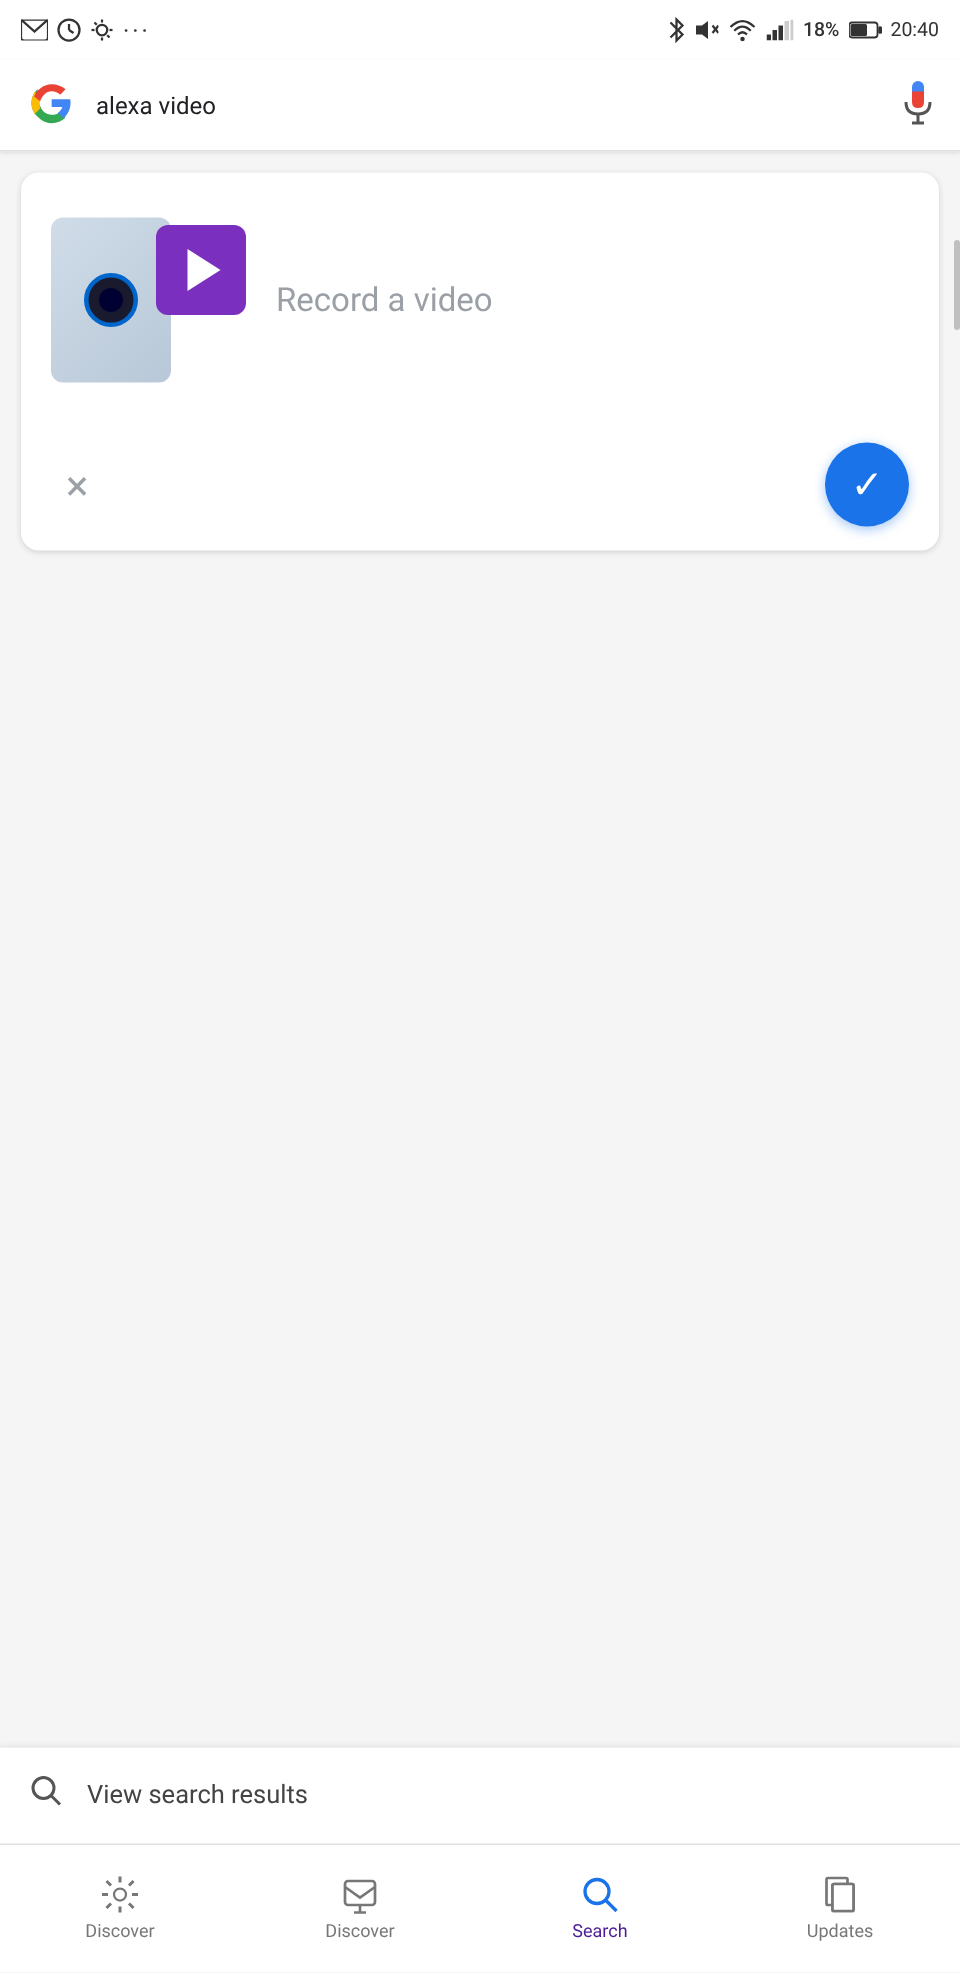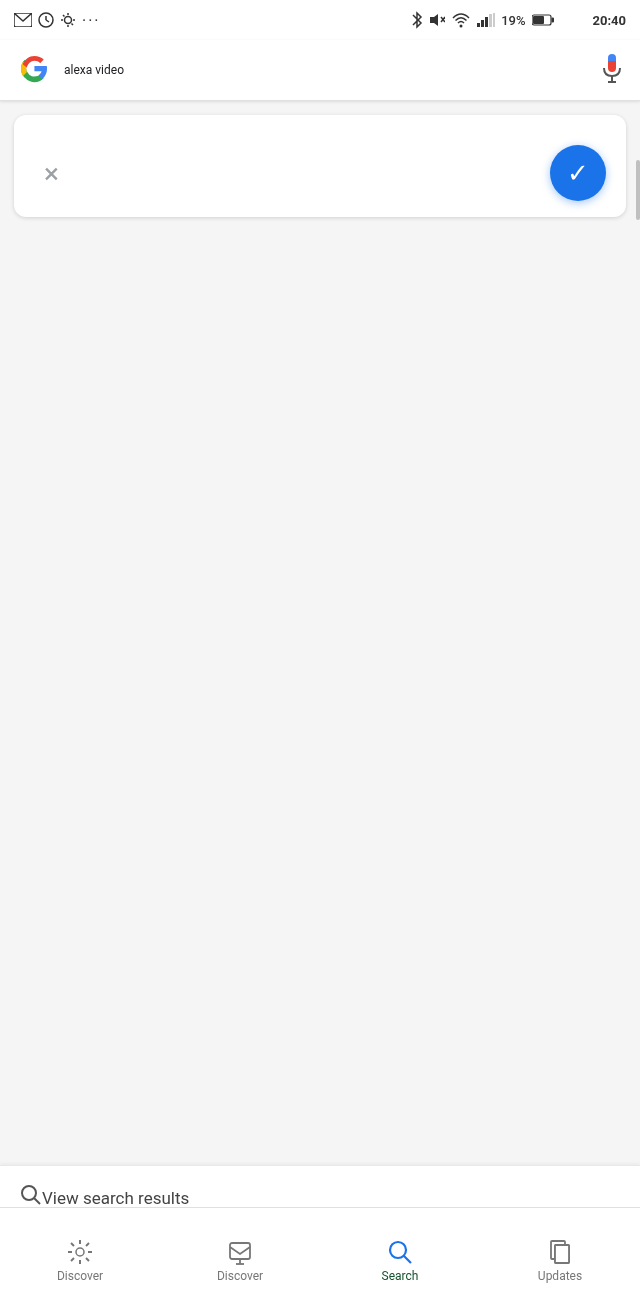--- a/index.html
+++ b/index.html
@@ -46,21 +46,21 @@
       box-shadow: 0 1px 3px rgba(0,0,0,0.1);
     }
     .google-logo {
       width: 40px;
       height: 40px;
       margin-right: 10px;
       flex-shrink: 0;
     }
     .search-text {
       flex: 1;
-      font-size: 12px;
+      font-size: 16px;
       color: #202124;
     }
     .mic-icon {
       width: 28px;
       height: 40px;
       display: flex;
       align-items: center;
       justify-content: center;
     }
 
@@ -182,39 +182,40 @@
     
     .view-search-results {
       position: absolute;
       bottom: 86px;
       left: 0;
       right: 0;
       background: #fff;
       padding: 18px 20px;
       display: flex;
       align-items: center;
+      gap: 16px;
       border-top: 1px solid #e8e8e8;
       box-shadow: 0 -1px 4px rgba(0,0,0,0.06);
     }
     .search-icon-sm {
       color: #555;
       font-size: 22px;
     }
     .view-search-text {
       font-size: 17px;
       color: #444;
     }
 
     
     .bottom-nav {
       position: absolute;
       bottom: 0;
       left: 0;
       right: 0;
-      height: 108px;
+      height: 86px;
       background: #fff;
       border-top: 1px solid #e0e0e0;
       display: flex;
       align-items: center;
       justify-content: space-around;
       padding: 8px 0 10px;
     }
     .nav-item {
       display: flex;
       flex-direction: column;
@@ -228,21 +229,21 @@
       color: #777;
     }
     .nav-icon.active {
       color: #1a73e8;
     }
     .nav-label {
       font-size: 12px;
       color: #777;
     }
     .nav-label.active {
-      color: #14532d;
+      color: #4c1d95;
     }
   </style>
 </head>
 <body>
 
 <div class="status-bar">
   <div class="status-left">
 
     <svg width="18" height="14" viewBox="0 0 18 14">
       <rect x="0" y="0" width="18" height="14" rx="2" fill="none" stroke="#333" stroke-width="1.5"></rect>
@@ -285,28 +286,28 @@
       <circle cx="10" cy="14" r="1.5" fill="#333"></circle>
     </svg>
 
     <svg width="18" height="14" viewBox="0 0 18 14">
       <rect x="0" y="10" width="3" height="4" fill="#333"></rect>
       <rect x="4" y="7" width="3" height="7" fill="#333"></rect>
       <rect x="8" y="4" width="3" height="10" fill="#333"></rect>
       <rect x="12" y="1" width="3" height="13" fill="#ccc"></rect>
       <rect x="16" y="0" width="2" height="14" fill="#ccc"></rect>
     </svg>
-    <span>19%</span>
+    <span>18%</span>
 
     <svg width="22" height="12" viewBox="0 0 22 12">
       <rect x="0" y="1" width="19" height="10" rx="2" fill="none" stroke="#333" stroke-width="1.2"></rect>
       <rect x="1" y="2" width="11" height="8" rx="1" fill="#333"></rect>
       <rect x="19.5" y="3.5" width="2.5" height="5" rx="1" fill="#333"></rect>
     </svg>
-    <span style="font-weight:700;margin-left:33px;">20:40</span>
+    <span style="font-weight:400;">20:40</span>
   </div>
 </div>
 
 <div class="search-bar-container">
 
   <svg class="google-logo" viewBox="0 0 46 46">
     <path d="M23.5,20.5 L23.5,26 L31.8,26 C31.1,29.1 28.3,31.5 23.5,31.5 C17.9,31.5 13.5,27.1 13.5,21.5 C13.5,15.9 17.9,11.5 23.5,11.5 C26.1,11.5 28.4,12.5 30.1,14.1 L34.2,10 C31.5,7.5 27.7,6 23.5,6 C14.9,6 8,12.9 8,21.5 C8,30.1 14.9,37 23.5,37 C32.1,37 38.5,30.6 38.5,21.5 C38.5,20.5 38.4,19.5 38.2,18.5 L23.5,18.5 Z" fill="none"></path>
 
     <path d="M8,21.5 C8,17.4 9.7,13.7 12.5,11.1 L16.8,15.4 C15.1,17 14,19.1 14,21.5 C14,23.9 15.1,26 16.8,27.6 L12.5,31.9 C9.7,29.3 8,25.6 8,21.5 Z" fill="#34A853"></path>
     <path d="M23.5,37 C27.6,37 31.3,35.4 34,32.8 L29.7,28.5 C28.2,29.7 26.1,30.5 23.5,30.5 C19.3,30.5 15.8,27.6 14.7,23.8 L10,27.6 C12.5,33.1 17.5,37 23.5,37 Z" fill="#34A853"></path>
@@ -326,20 +327,35 @@
       <path d="M4,16 Q4,24 12,24 Q20,24 20,16" fill="none" stroke="#555" stroke-width="2"></path>
 
       <line x1="12" y1="24" x2="12" y2="30" stroke="#555" stroke-width="2"></line>
 
       <line x1="8" y1="30" x2="16" y2="30" stroke="#555" stroke-width="2"></line>
     </svg>
   </div>
 </div>
 
 <div class="card">
+  <div class="card-content">
+    <div class="card-icon-wrapper">
+
+      <div class="camera-body">
+        <div class="camera-lens">
+          <div class="camera-lens-inner"></div>
+        </div>
+      </div>
+
+      <div class="play-overlay">
+        <div class="play-triangle"></div>
+      </div>
+    </div>
+    <span class="card-label">Record a video</span>
+  </div>
   <div class="card-actions">
     <div class="dismiss-btn">×</div>
     <div class="confirm-btn">
       <span class="checkmark">✓</span>
     </div>
   </div>
 </div>
 
 <div class="scrollbar-hint"></div>
 

